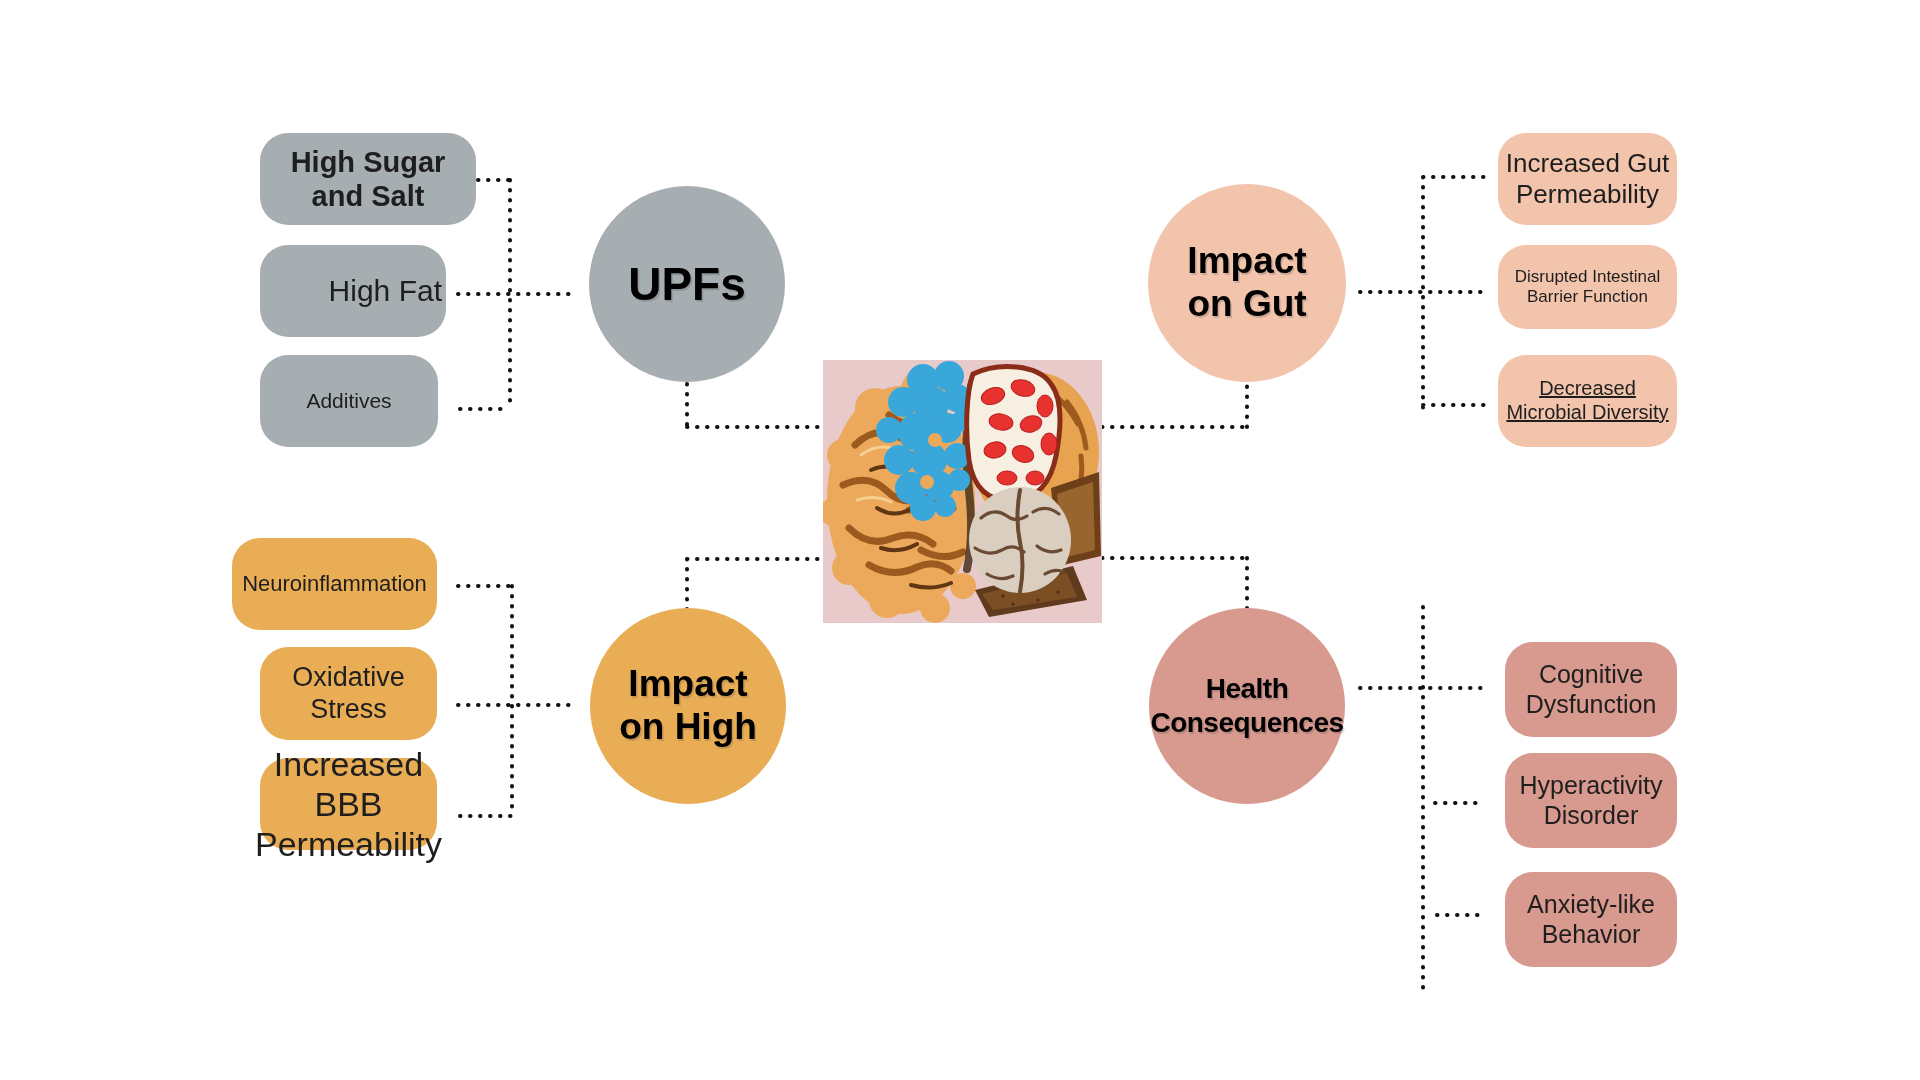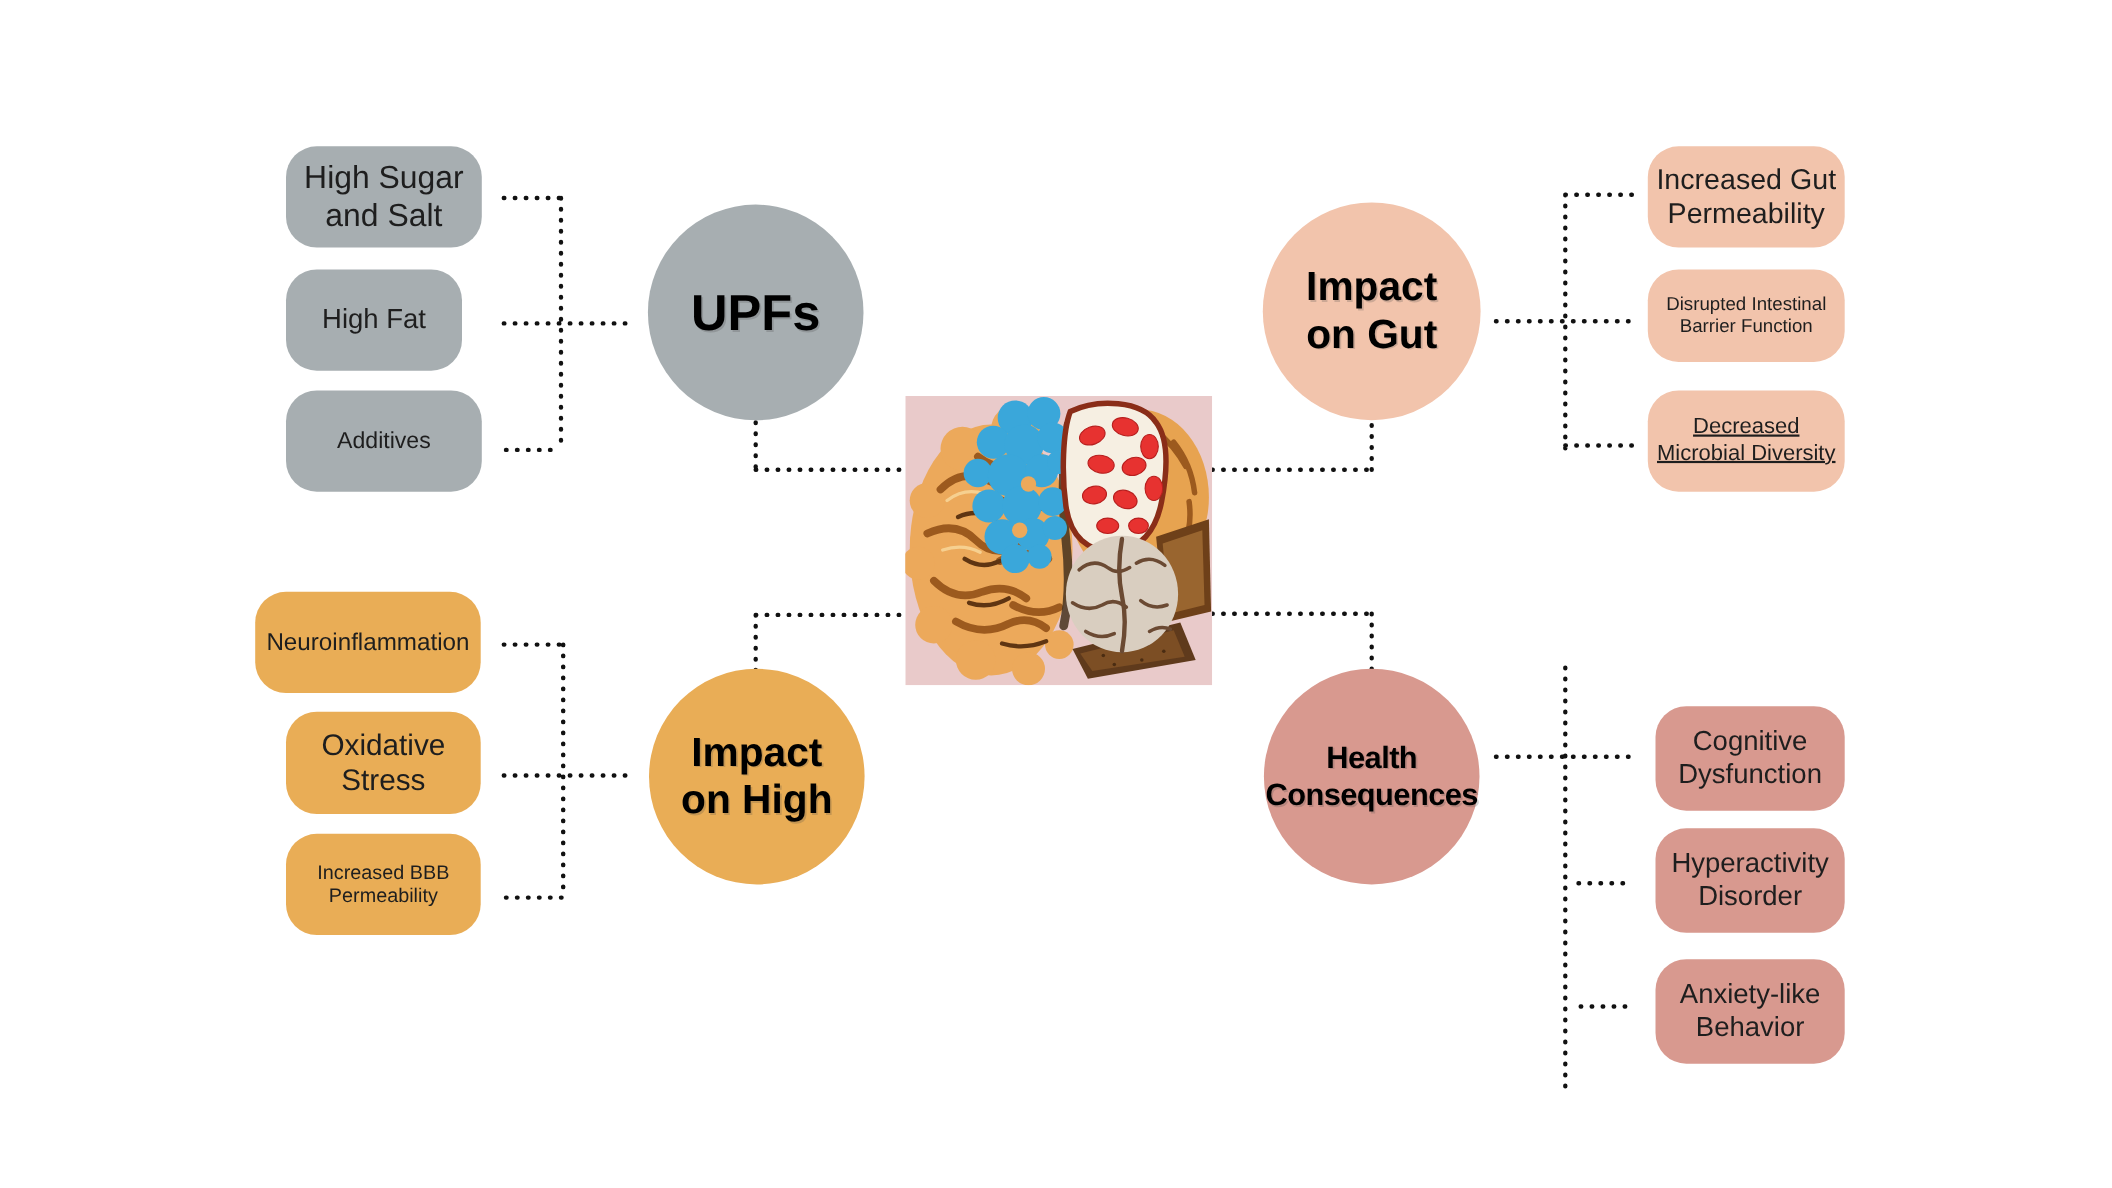--- a/index.html
+++ b/index.html
@@ -15,31 +15,31 @@
         stroke-dasharray:0.5 9.5;}
   .ah{fill:var(--connector);}
 
   .box{position:absolute;border-radius:28px;display:flex;align-items:center;justify-content:center;
        text-align:center;color:var(--box_text);line-height:1.18;padding:0 4px;box-sizing:border-box;}
   .gray{background:var(--node_gray);}
   .salmonbg{background:var(--salmon);}
   .orangebg{background:var(--orange);}
   .rosebg{background:var(--rose);}
 
-  .tl1{left:260px;top:133px;width:178px;height:92px;font-size:29px;}
-  .tl2{left:260px;top:245px;width:160px;height:92px;font-size:25px;}
+  .tl1{left:260px;top:133px;width:216px;height:92px;font-size:29px;font-weight:bold;}
+  .tl2{left:260px;top:245px;width:186px;height:92px;font-size:30px;justify-content:flex-end;}
   .tl3{left:260px;top:355px;width:178px;height:92px;font-size:21px;}
 
   .tr1{left:1498px;top:133px;width:179px;height:92px;font-size:26px;}
   .tr2{left:1498px;top:245px;width:179px;height:84px;font-size:17px;}
   .tr3{left:1498px;top:355px;width:179px;height:92px;font-size:20px;text-decoration:underline;}
 
   .bl1{left:232px;top:538px;width:205px;height:92px;font-size:22px;}
   .bl2{left:260px;top:647px;width:177px;height:93px;font-size:27px;}
-  .bl3{left:260px;top:758px;width:177px;height:92px;font-size:18px;}
+  .bl3{left:260px;top:758px;width:177px;height:92px;font-size:34px;}
 
   .br1{left:1505px;top:642px;width:172px;height:95px;font-size:25px;justify-content:center;}
   .br2{left:1505px;top:753px;width:172px;height:95px;font-size:25px;}
   .br3{left:1505px;top:872px;width:172px;height:95px;font-size:25px;align-items:center;}
 
   .node{position:absolute;border-radius:50%;display:flex;flex-direction:column;align-items:center;
         justify-content:center;text-align:center;font-weight:bold;color:var(--node_text);
         text-shadow:1.5px 1.5px 0 rgba(70,70,70,.22);}
   .n-upfs{left:589px;top:186px;width:196px;height:196px;font-size:46px;}
   .n-gut{left:1148px;top:184px;width:198px;height:198px;font-size:37px;line-height:1.15;}

